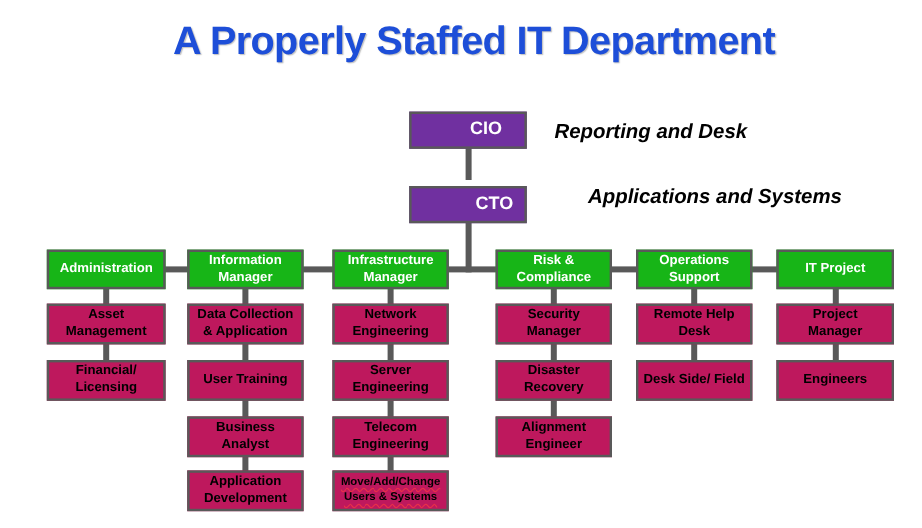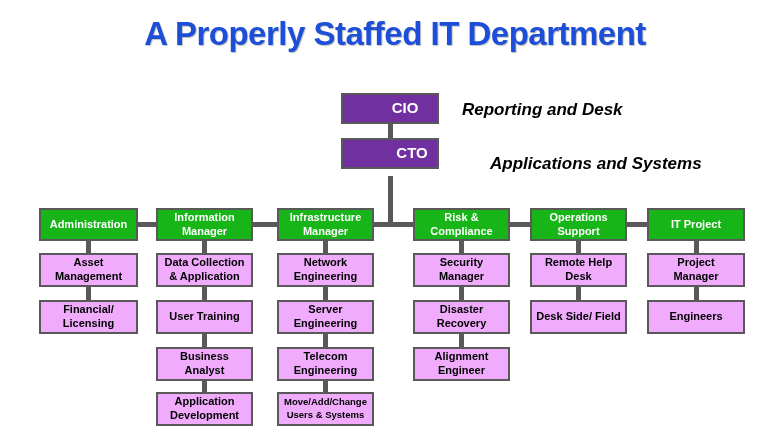--- a/index.html
+++ b/index.html
@@ -14,33 +14,33 @@
     text-shadow:1px 1px 1px rgba(0,0,0,0.25);
   }
   .node{
     position:absolute;box-sizing:border-box;z-index:2;
     display:flex;align-items:center;justify-content:center;
     text-align:center;border:2px solid #595959;
     font-weight:bold;font-size:11px;line-height:1.25;white-space:pre-line;
   }
   .exec{background:#7030A0;color:#ffffff;font-size:15px;left:341px;width:98px;height:31px;}
   .cio{top:93px;padding-left:30px;}
-  .cto{top:138px;padding-left:44px;}
+  .cto{top:155px;padding-left:44px;}
   .green{background:#17B517;color:#ffffff;top:208px;height:33px;}
-  .pink{background:#f0abfc;color:#000000;height:34px;}
+  .pink{background:#be185d;color:#000000;height:34px;}
   .r1{top:253px}.r2{top:300px}.r3{top:347px}.r4{top:392px}
   .c1{left:39px;width:99px}
   .c2{left:156px;width:97px}
   .c3{left:277px;width:97px}
   .c4{left:413px;width:97px}
   .c5{left:530px;width:97px}
   .c6{left:647px;width:98px}
   .small-label{
     font-size:9.5px;line-height:1.35;
-    text-decoration-style:wavy;
+    text-decoration:underline;text-decoration-style:wavy;
     text-decoration-color:rgba(255,60,60,0.65);
     text-decoration-thickness:1px;text-underline-offset:2px;
   }
   .annotation{
     position:absolute;font-style:italic;font-weight:bold;
     font-size:17px;color:#000000;white-space:nowrap;z-index:2;
   }
   .a1{left:462px;top:100px;}
   .a2{left:490px;top:154px;font-style:italic;}
   .line{position:absolute;background:#595959;z-index:1;}

